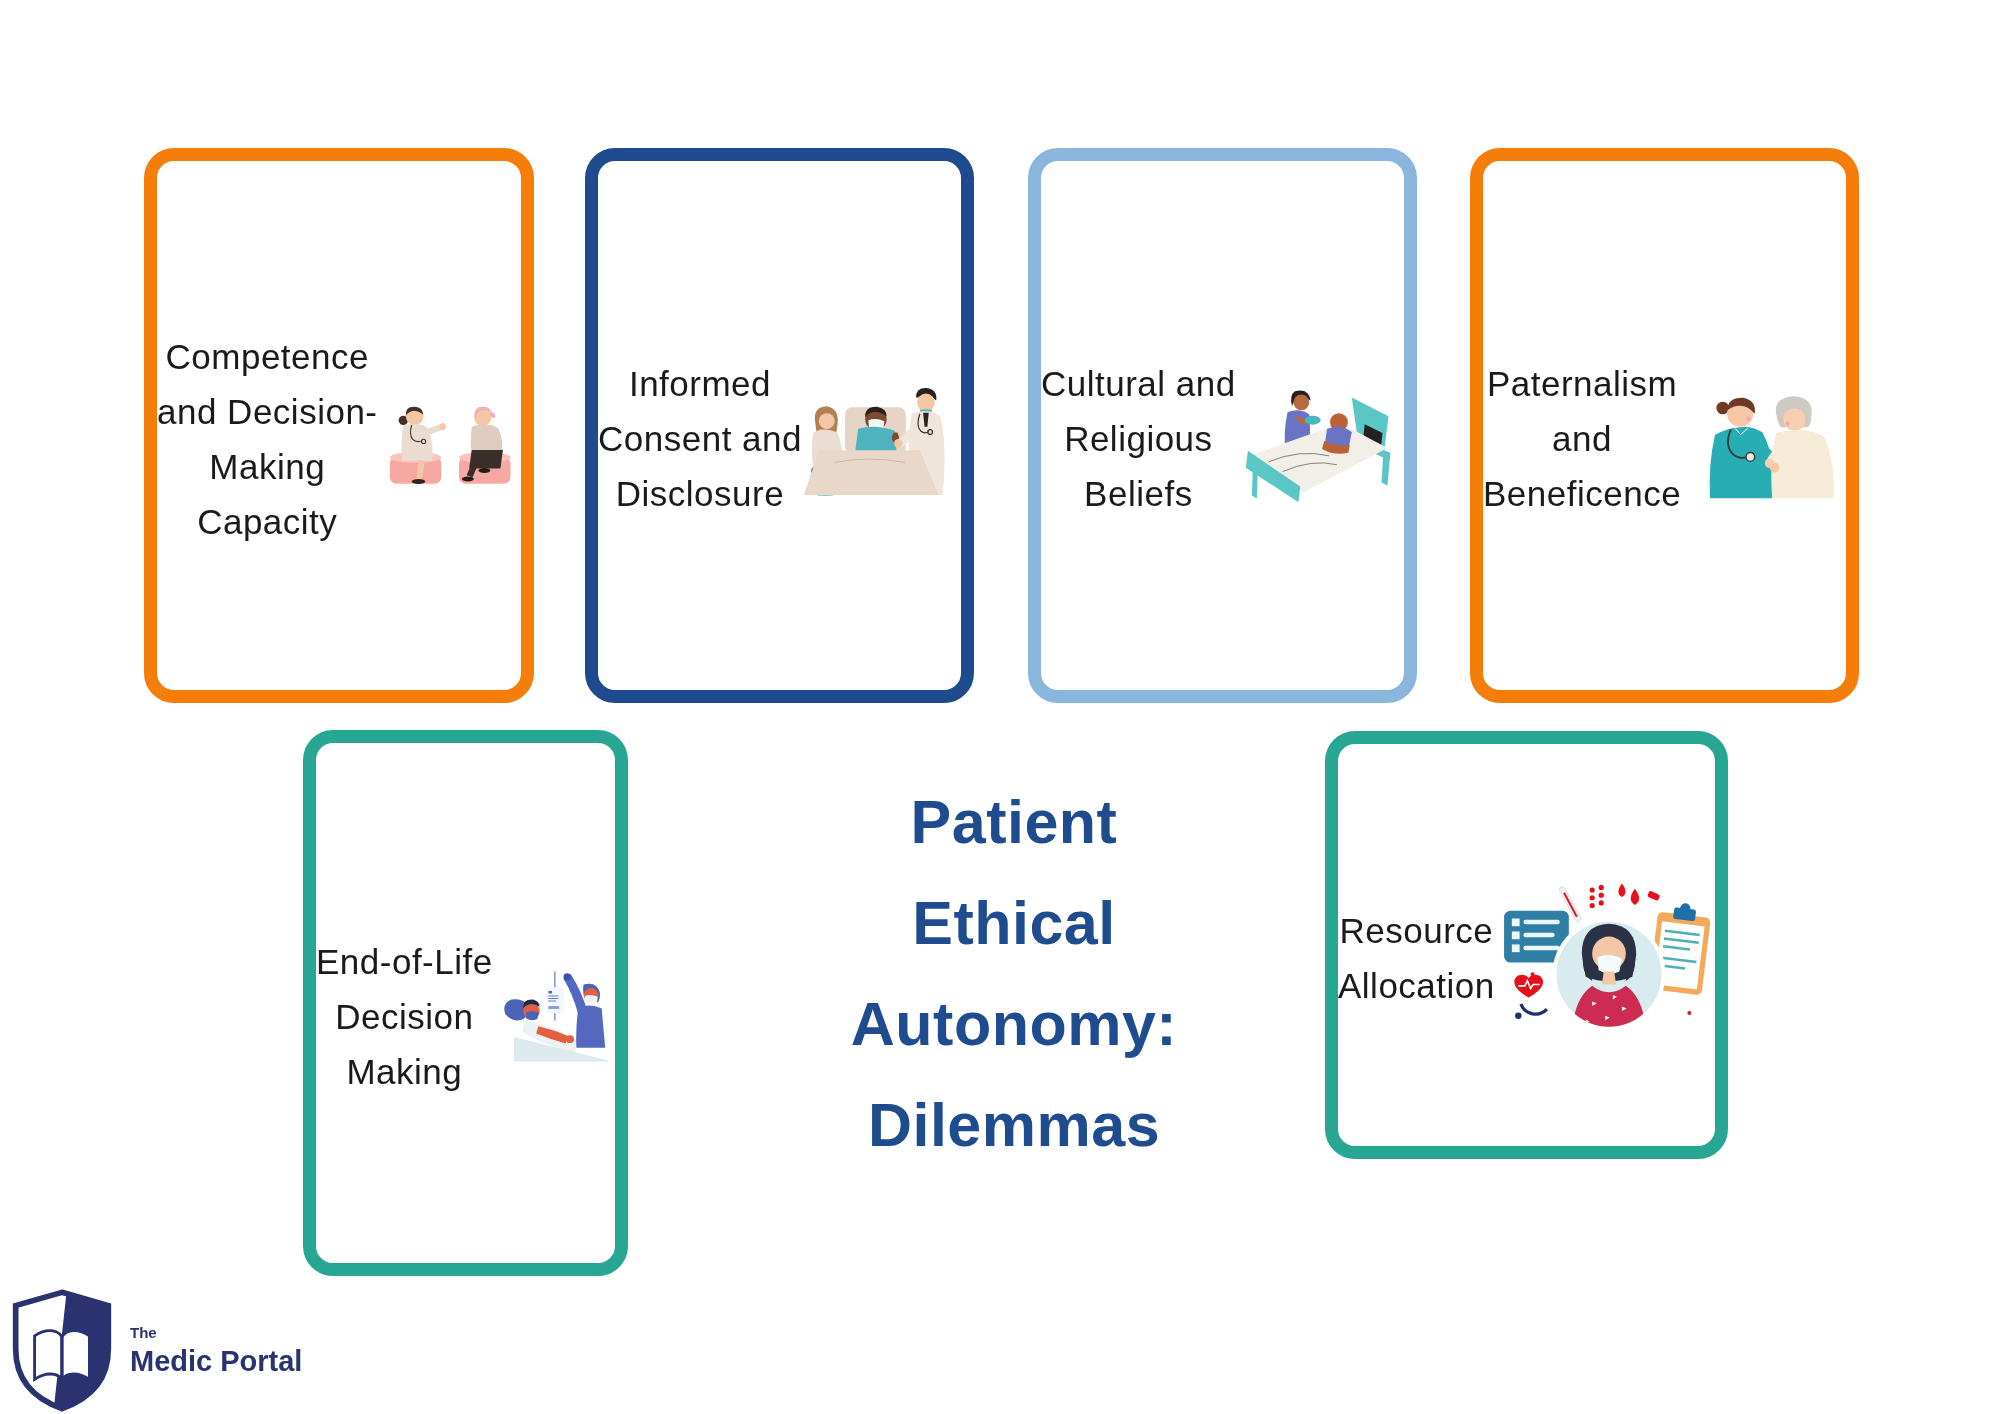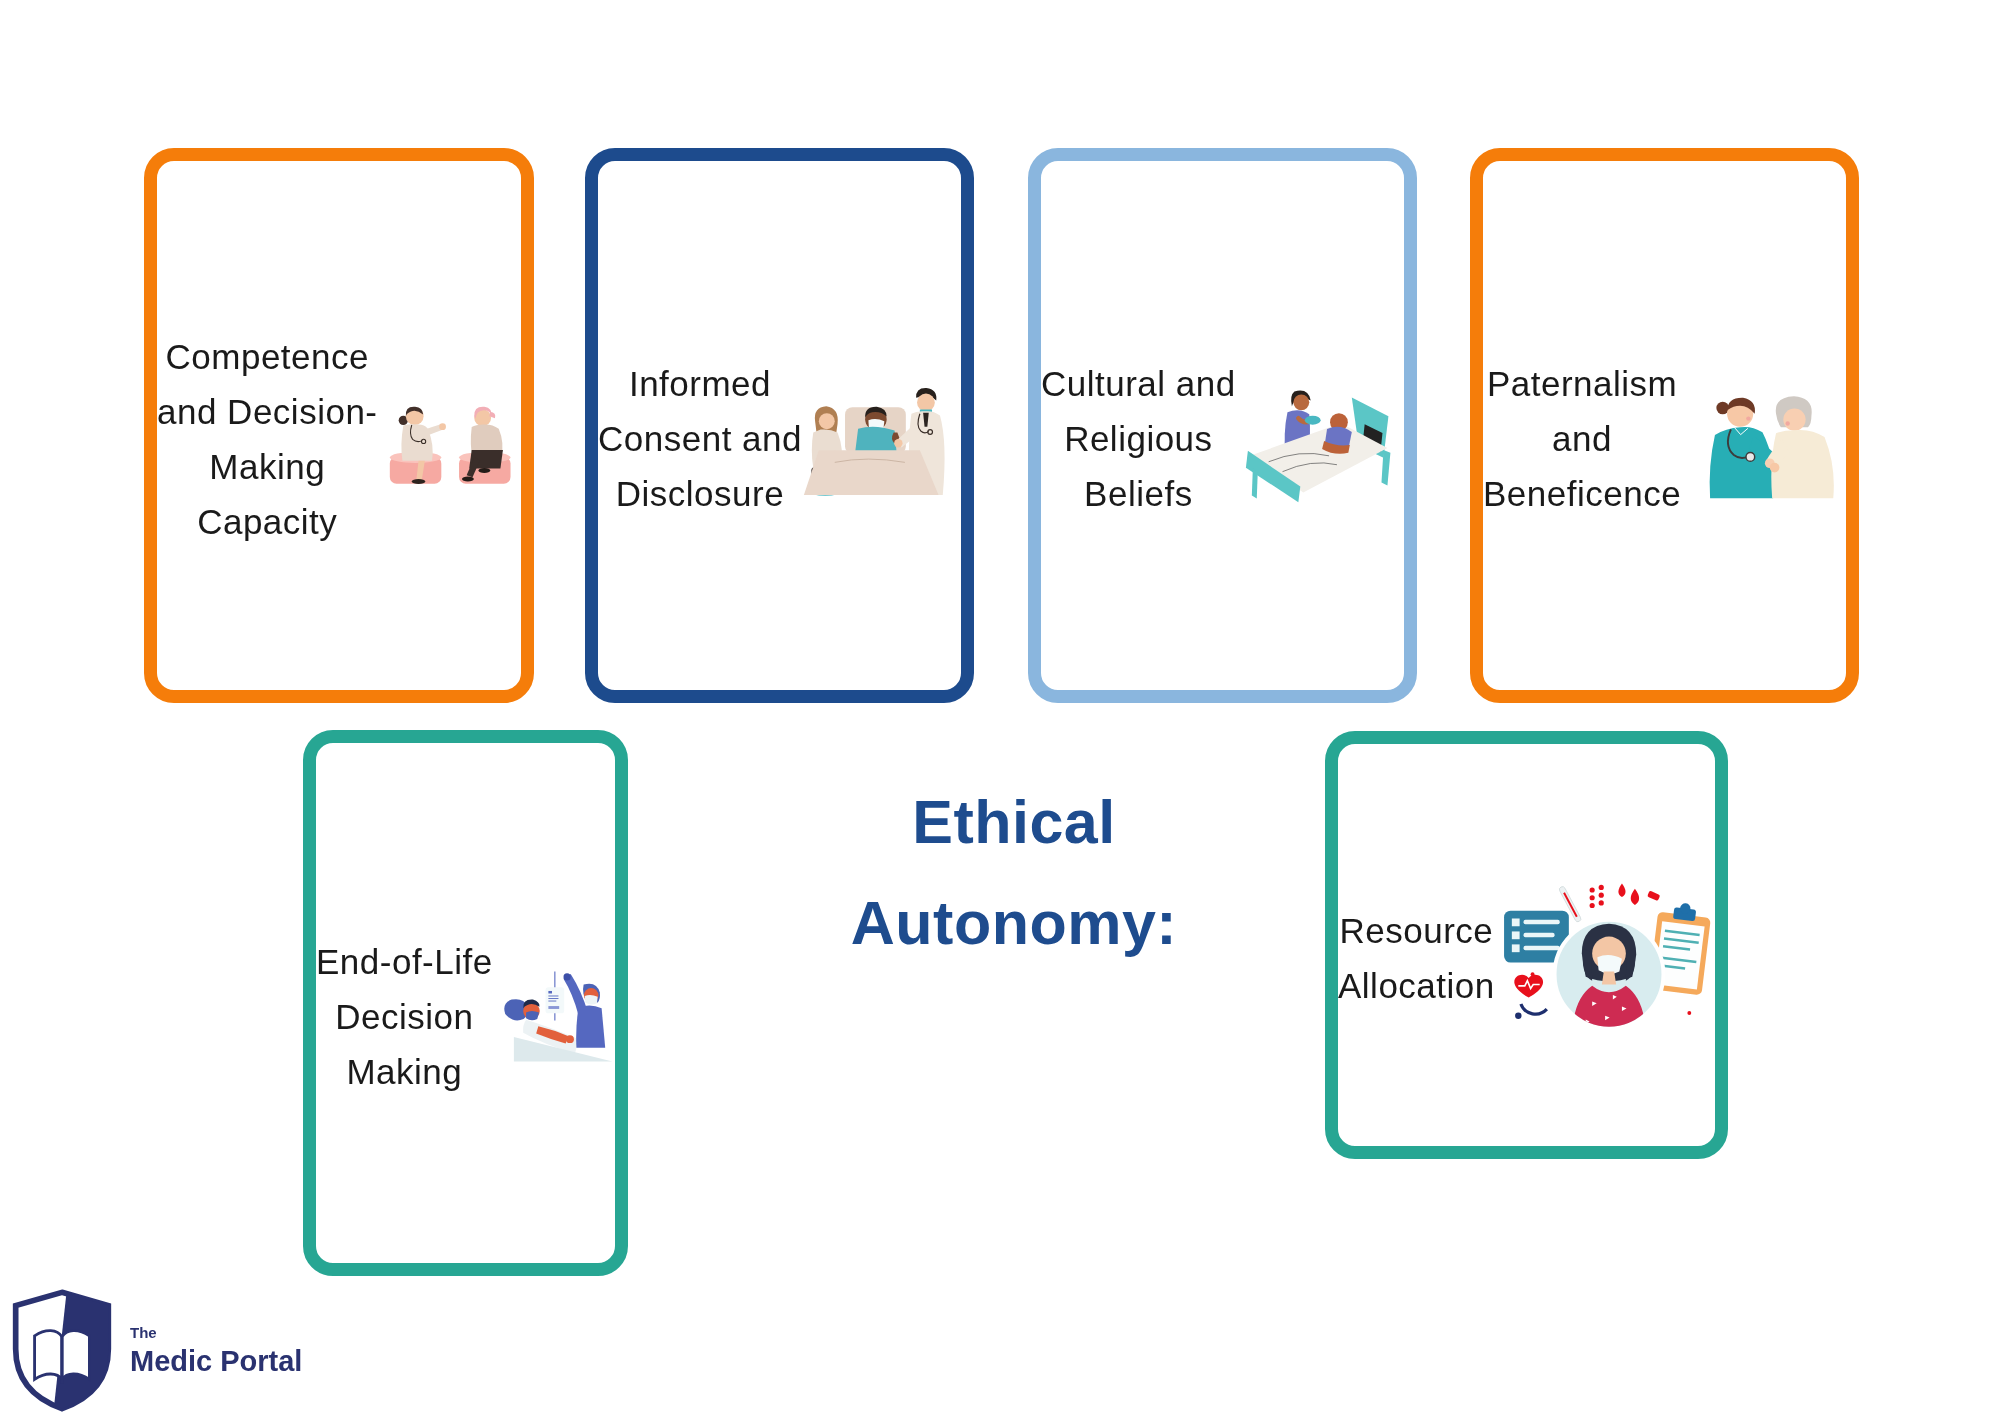--- a/index.html
+++ b/index.html
@@ -234,22 +234,24 @@
         <circle cx="206" cy="15" r="10" fill="#3D4FA8"></circle>
         <path d="M252,36 Q288,26 297,58 Q299,76 291,86 L262,86 Q246,62 252,36 Z" fill="#4C63B6"></path>
         <circle cx="273" cy="66" r="20" fill="#E2603C"></circle>
         <path d="M255,68 Q271,61 291,70 L289,88 Q271,96 257,86 Z" fill="#EDF4F6"></path>
         <path d="M238,100 Q270,88 302,102 L312,212 L232,212 Q229,152 238,100 Z" fill="#5568C0"></path>
       </svg>
     </div>
   </div>
 
   <div class="main-title" style="color: rgb(30, 76, 142);">
+    <div>Patient</div>
     <div>Ethical</div>
     <div>Autonomy:</div>
+    <div>Dilemmas</div>
   </div>
 
   <div class="card" style="left: 1325px; top: 731px; width: 403px; height: 428px; border-color: rgb(39, 166, 147);">
     <div class="card-title">
       <div>Resource</div>
       <div>Allocation</div>
     </div>
     <div class="illus">
       <svg width="356" height="262" viewBox="0 0 340 250">
         <defs>

